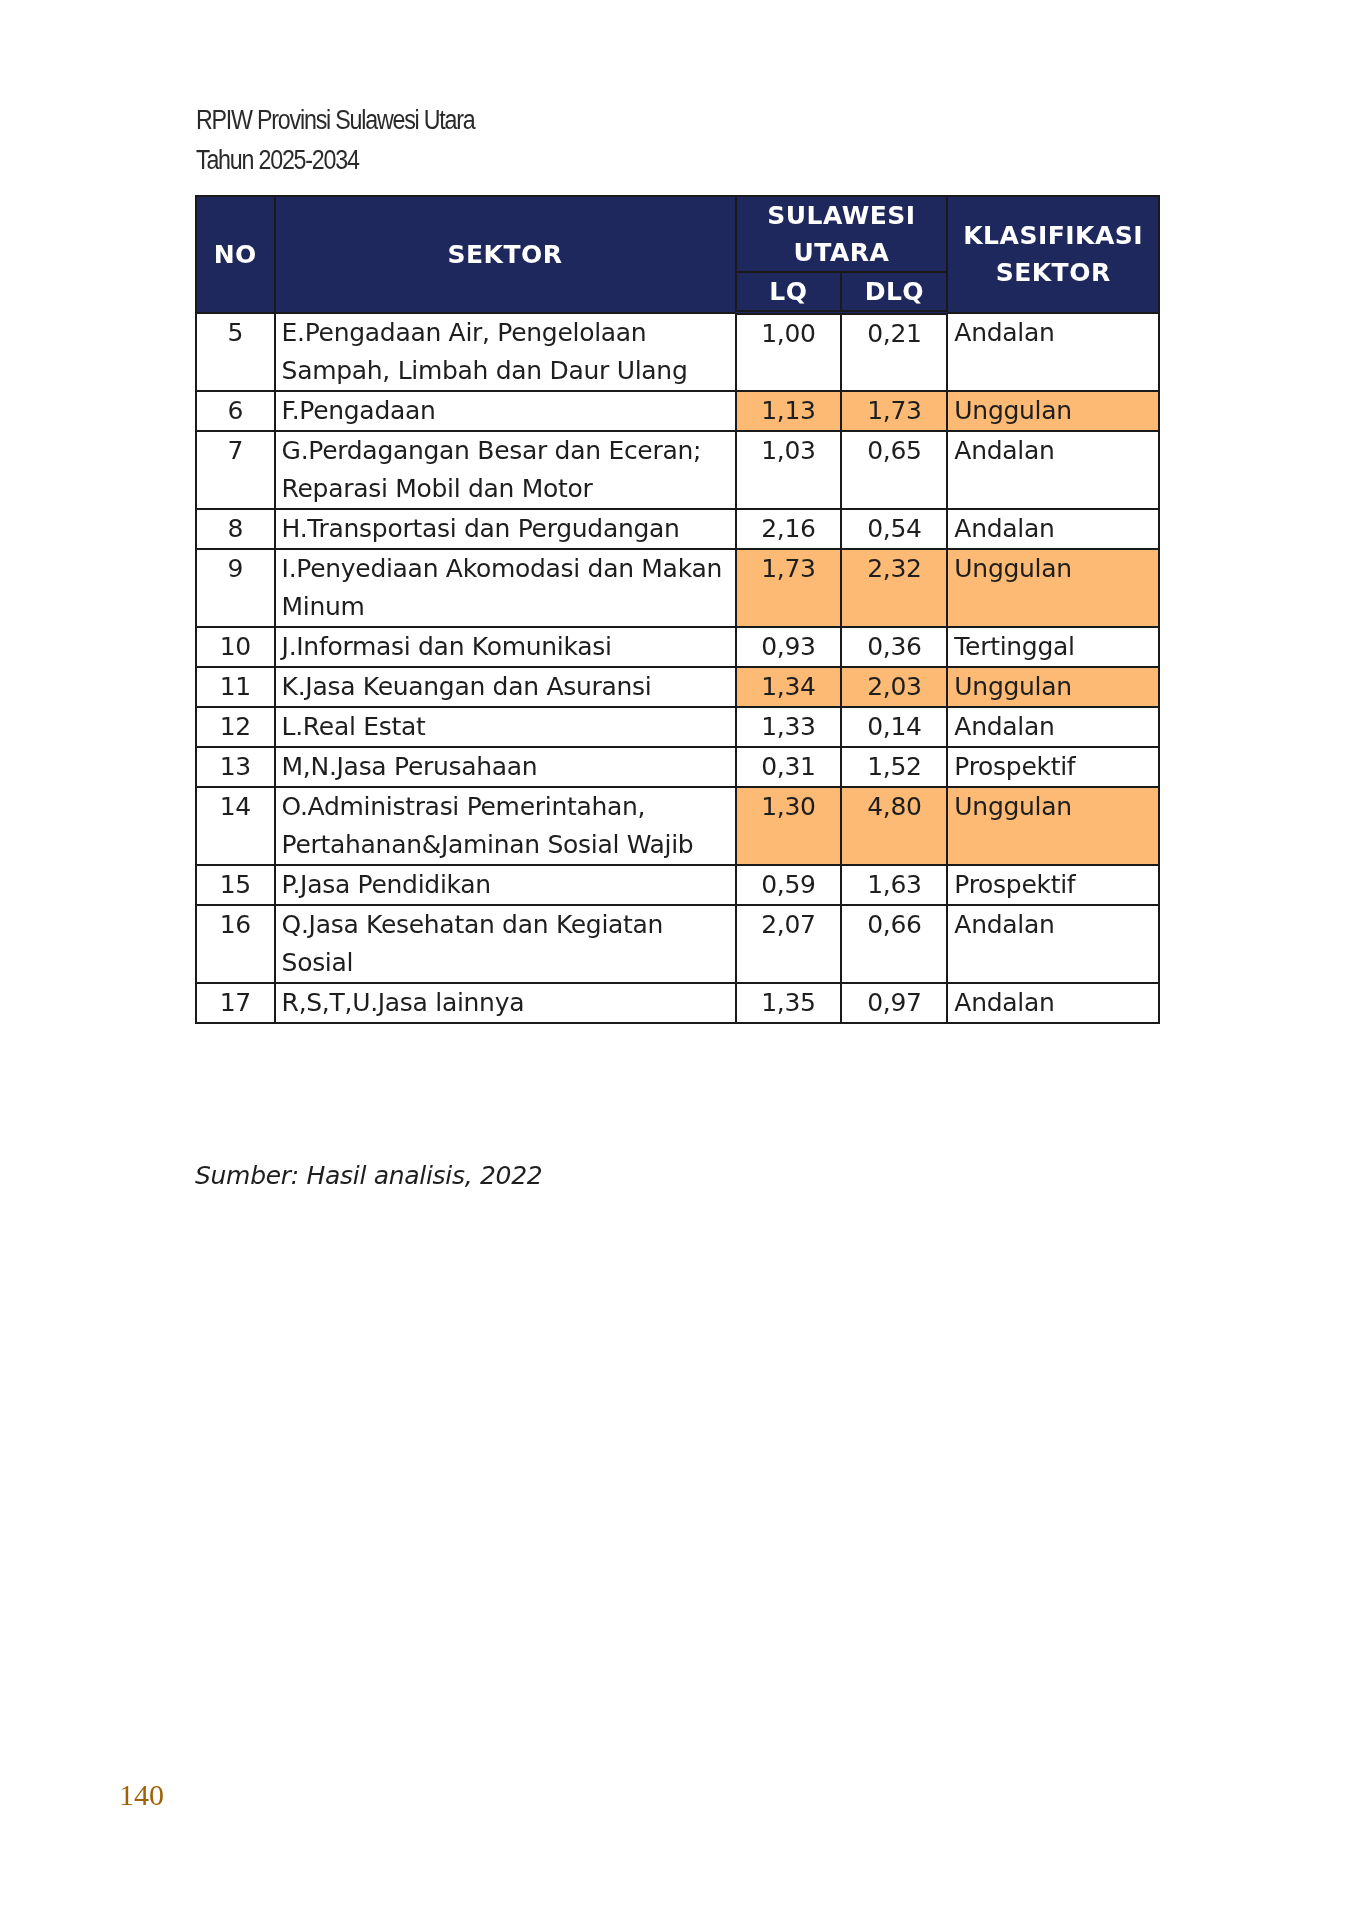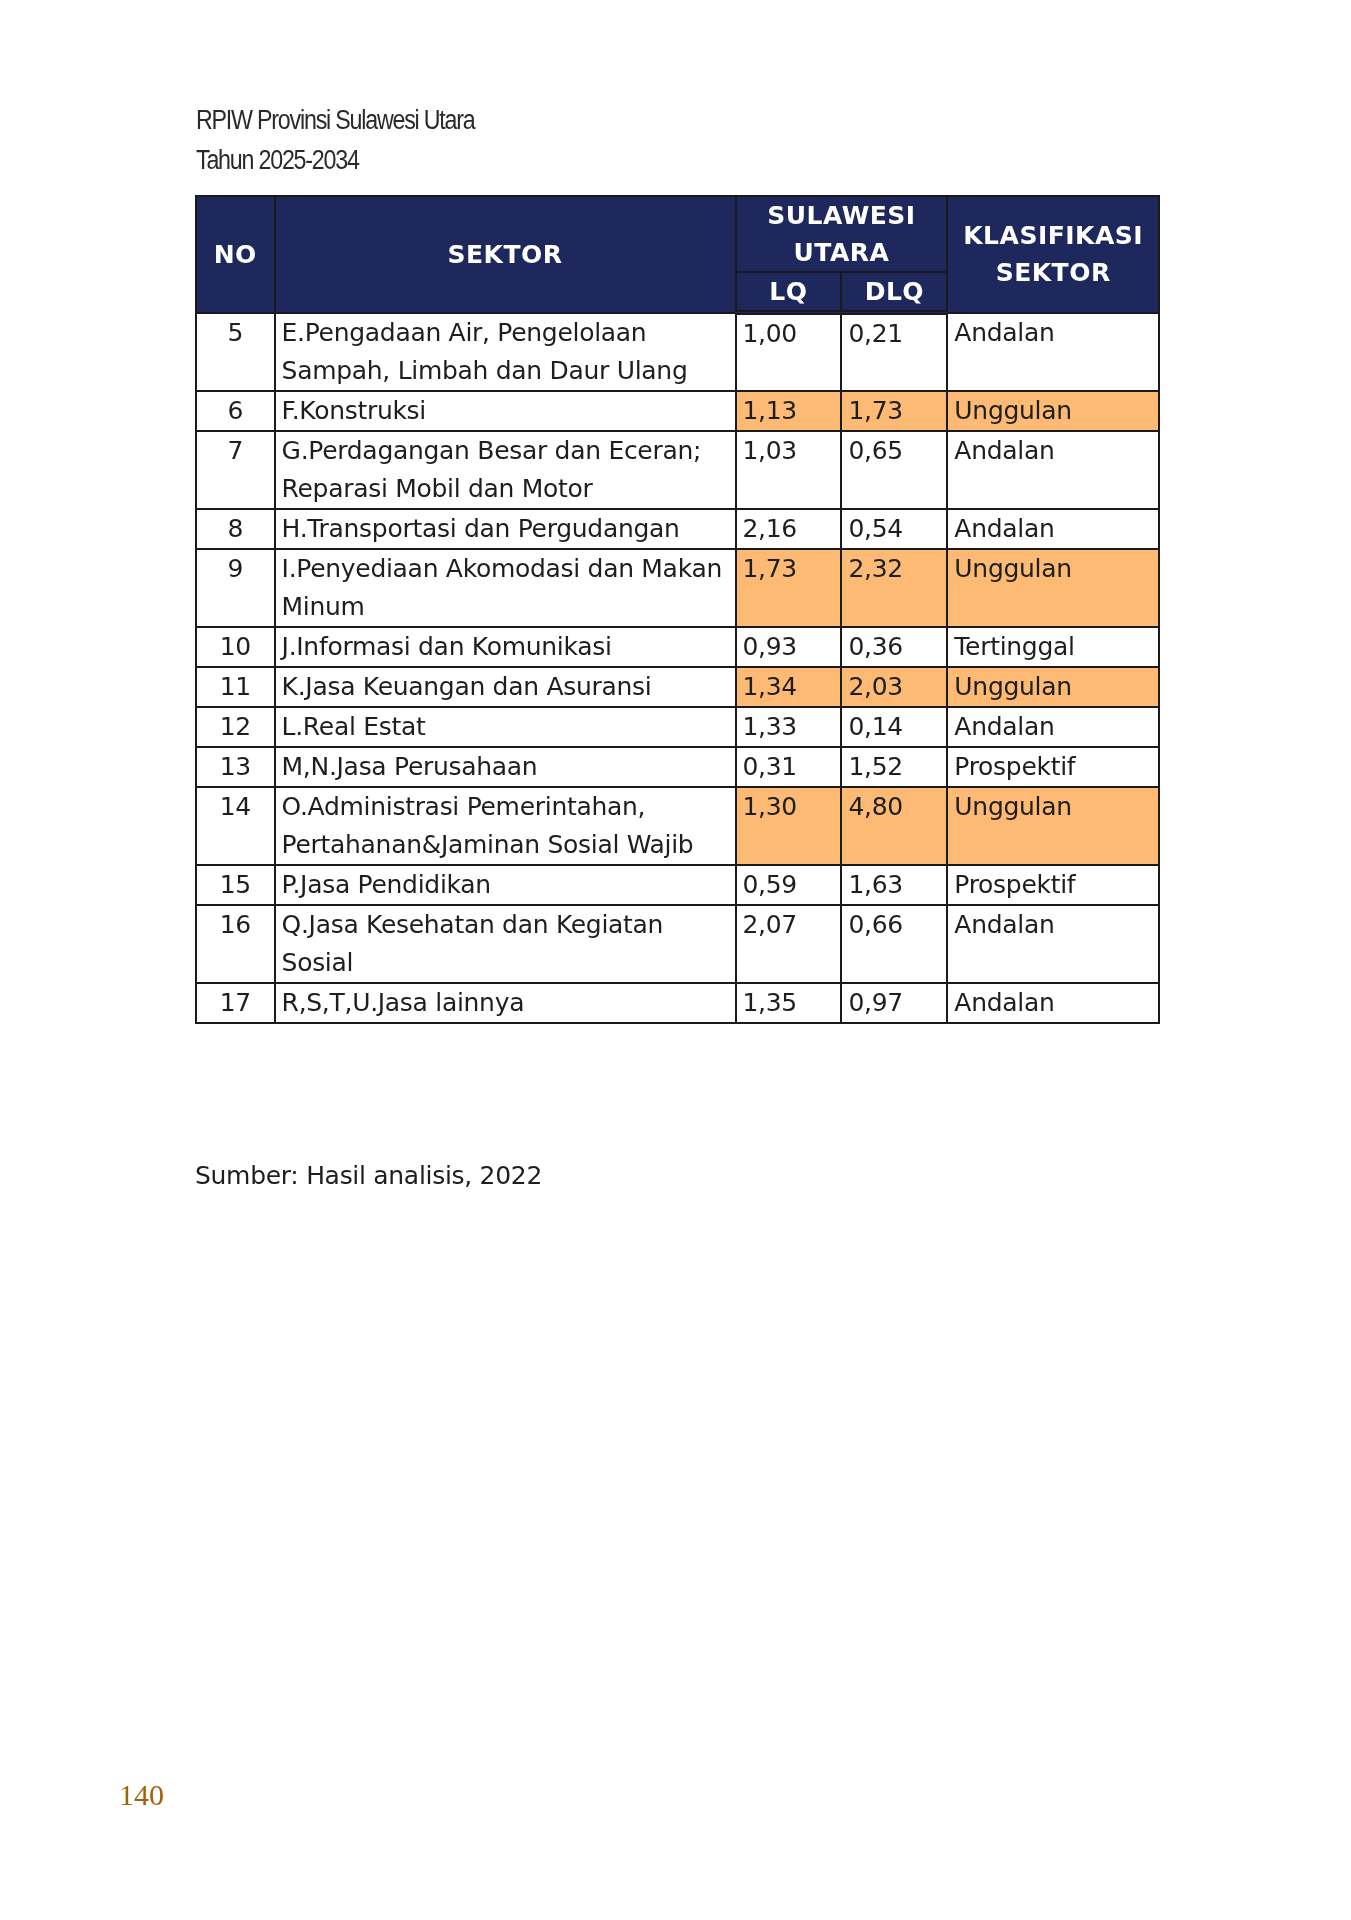--- a/index.html
+++ b/index.html
@@ -8,24 +8,24 @@
     .running-head { position: absolute; left: 196px; top: 100px; font-family: "Liberation Sans Narrow", "Liberation Sans", sans-serif;
                     font-size: 27px; line-height: 40px; letter-spacing: -1.4px; color: #2a2a2a; transform: scaleX(0.86); transform-origin: left top; }
     table.data { position: absolute; left: 195px; top: 195px; width: 965px; border-collapse: collapse;
                  font-family: "DejaVu Sans", sans-serif; font-size: 25px; }
     table.data th { background: #1f285c; color: #ffffff; font-weight: bold; border: 2px solid #1a1a1a;
                     text-align: center; vertical-align: middle; line-height: 37px; padding: 0 4px; letter-spacing: 0.5px; }
     table.data thead tr:last-child th { border-bottom: 5px double #1a1a1a; }
     table.data td { border: 2px solid #1a1a1a; vertical-align: top; line-height: 38px; padding: 0 6px; letter-spacing: -0.3px; }
     td.no { text-align: center; width: 65px; }
     td.sek { width: 450px; padding-left: 14px; }
-    td.num { width: 92px; }
+    td.num { text-align: center; width: 92px; }
     td.kl { text-align: left; width: 198px; }
     td.hl { background: #fdba74; }
-    .source { position: absolute; left: 195px; top: 1158px; font-family: "DejaVu Sans", sans-serif; 
+    .source { position: absolute; left: 195px; top: 1158px; font-family: "DejaVu Sans", sans-serif; font-style: italic;
               font-size: 25px; line-height: 36px; color: #1e1e1e; letter-spacing: -0.3px; }
     .page-number { position: absolute; left: 119px; top: 1778px; font-family: "Liberation Serif", serif; font-size: 30px; color: #a16207; }
   </style>
 </head>
 <body>
 
 <div class="running-head">
   <div>RPIW Provinsi Sulawesi Utara</div>
   <div>Tahun 2025-2034</div>
 </div>
@@ -46,21 +46,21 @@
   <tbody id="tbody">
       <tr>
         <td class="no">5</td>
         <td class="sek">E.Pengadaan Air, Pengelolaan Sampah, Limbah dan Daur Ulang</td>
         <td class="num">1,00</td>
         <td class="num">0,21</td>
         <td class="kl">Andalan</td>
       </tr>
       <tr>
         <td class="no">6</td>
-        <td class="sek">F.Konstruksi</td>
+        <td class="sek">F.Pengadaan</td>
         <td class="num hl">1,13</td>
         <td class="num hl">1,73</td>
         <td class="kl hl">Unggulan</td>
       </tr>
       <tr>
         <td class="no">7</td>
         <td class="sek">G.Perdagangan Besar dan Eceran; Reparasi Mobil dan Motor</td>
         <td class="num">1,03</td>
         <td class="num">0,65</td>
         <td class="kl">Andalan</td>

